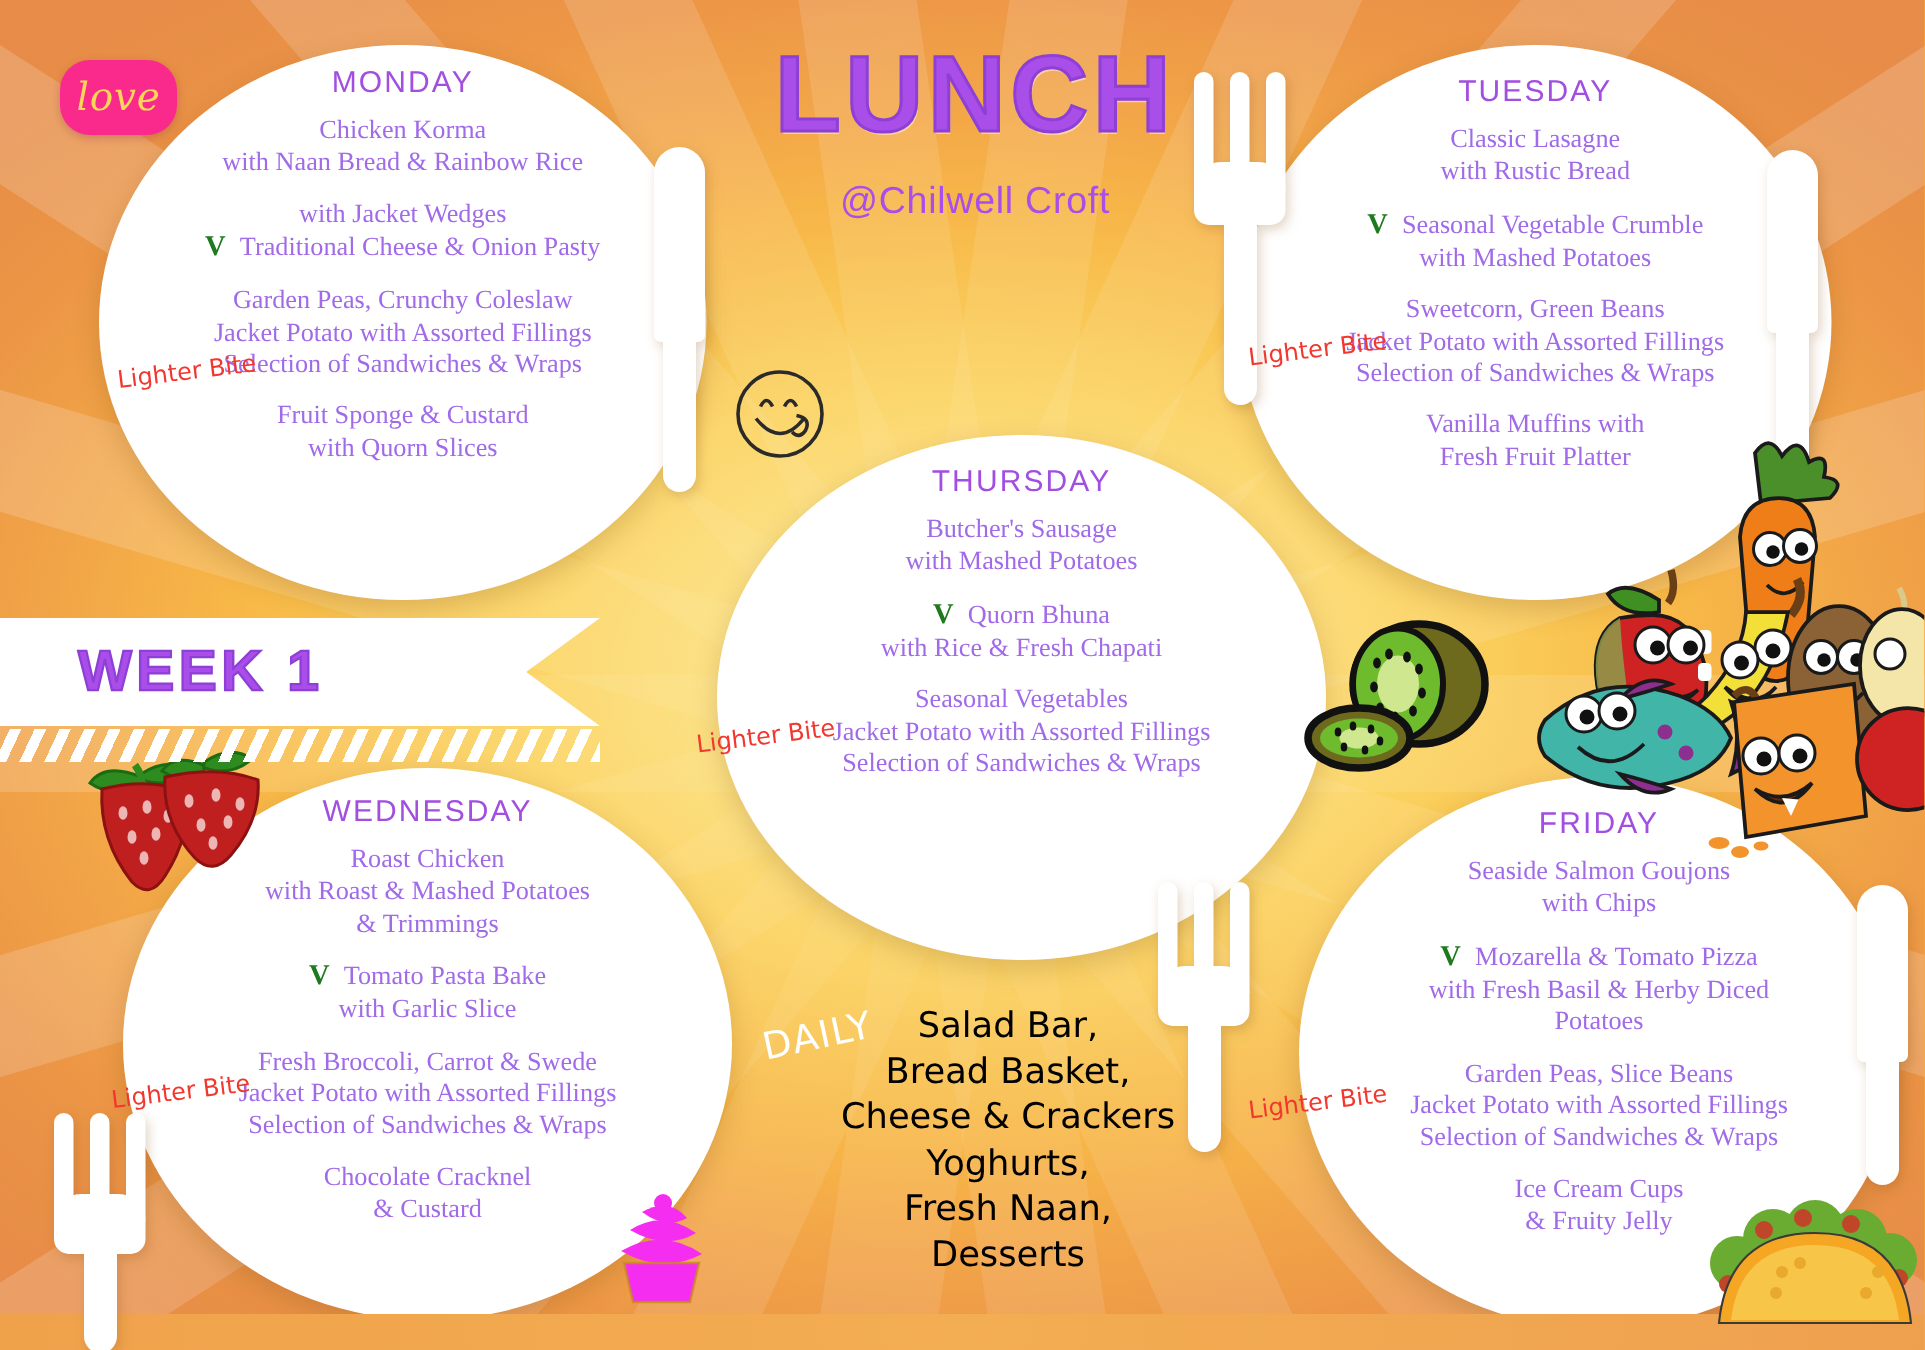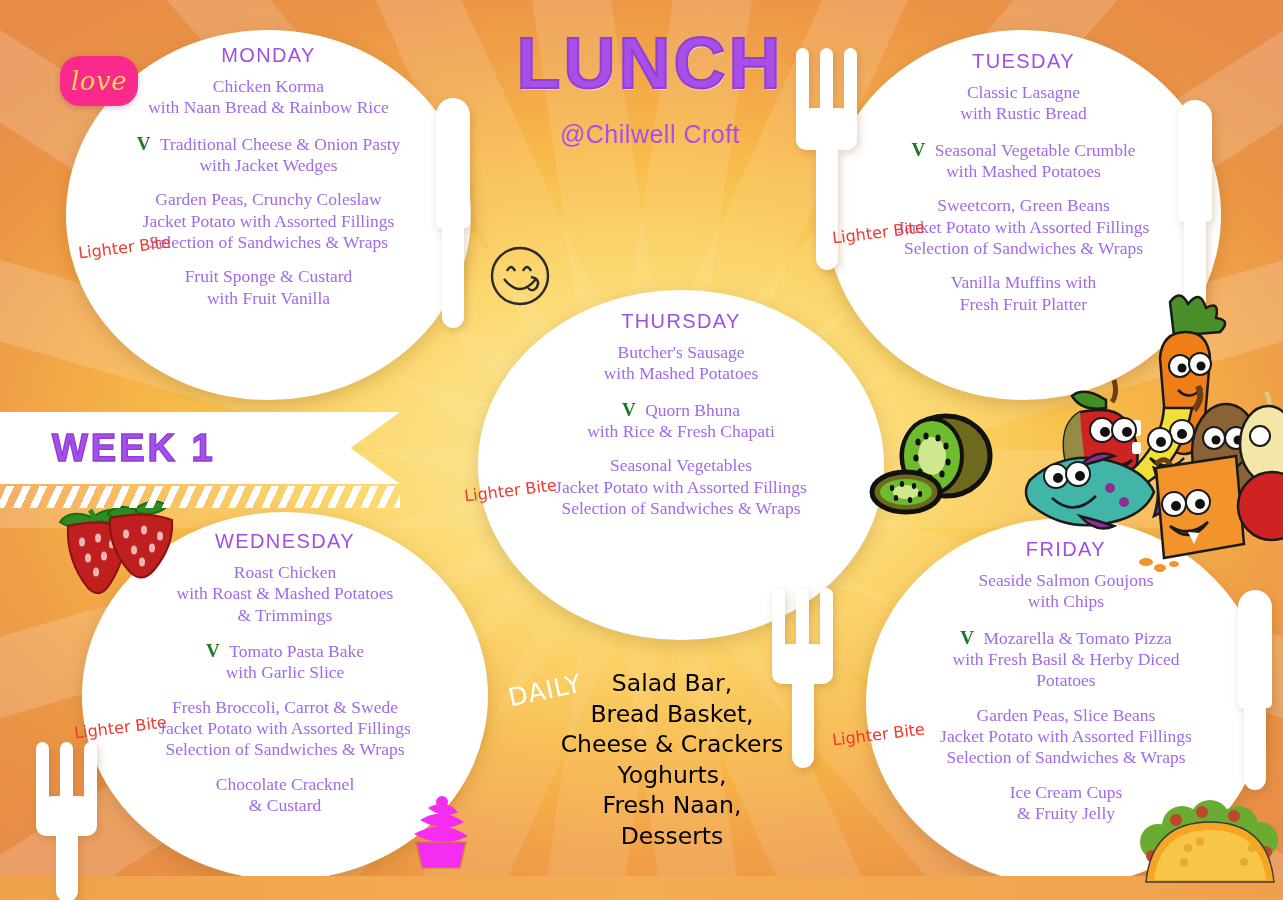--- a/index.html
+++ b/index.html
@@ -96,27 +96,26 @@
   #title-sub{
     margin-top:16px;
     font-family:"Liberation Sans", sans-serif;
     font-size:25px; font-weight:normal;
     color:#a94ee8;
     letter-spacing:0.5px;
   }
 
   
   #love-badge{
-    position:absolute; left:40px; top:56px;
+    position:absolute; left:40px; top:40px;
     width:78px; height:50px;
     background:#f92a8b; border-radius:20px;
     box-shadow:0 2px 6px rgba(120,20,70,0.25);
     display:flex; align-items:center; justify-content:center;
     z-index:8;
-    margin-left:20px;
   }
   #love-badge span{
     font-family:"DejaVu Serif", serif;
     font-style:italic;
     color:#fbd659; font-size:26px;
     letter-spacing:0.5px;
   }
 
   
   #week-banner{
@@ -472,29 +471,29 @@
     </div>
     <div id="week-stripes"></div>
   </div>
 
   <div class="plate" id="plate-mon">
       <div class="dayname">MONDAY</div>
       <div class="gap-sm"></div>
       <div class="menu-line">Chicken Korma</div>
       <div class="menu-line">with Naan Bread &amp; Rainbow Rice</div>
       <div class="gap"></div>
+      <div class="menu-line">with Jacket Wedges</div>
       <div class="menu-line"><span class="veg">V&nbsp;&nbsp;</span>Traditional Cheese &amp; Onion Pasty</div>
-      <div class="menu-line">with Jacket Wedges</div>
       <div class="gap"></div>
       <div class="menu-line">Garden Peas, Crunchy Coleslaw</div>
       <div class="menu-line">Jacket Potato with Assorted Fillings</div>
       <div class="menu-line">Selection of Sandwiches &amp; Wraps</div>
       <div class="gap"></div>
       <div class="menu-line">Fruit Sponge &amp; Custard</div>
-      <div class="menu-line">with Fruit Vanilla</div>
+      <div class="menu-line">with Quorn Slices</div>
     </div>
   <div class="plate" id="plate-tue">
       <div class="dayname">TUESDAY</div>
       <div class="gap-sm"></div>
       <div class="menu-line">Classic Lasagne</div>
       <div class="menu-line">with Rustic Bread</div>
       <div class="gap"></div>
       <div class="menu-line"><span class="veg">V&nbsp;&nbsp;</span>Seasonal Vegetable Crumble</div>
       <div class="menu-line">with Mashed Potatoes</div>
       <div class="gap"></div>

